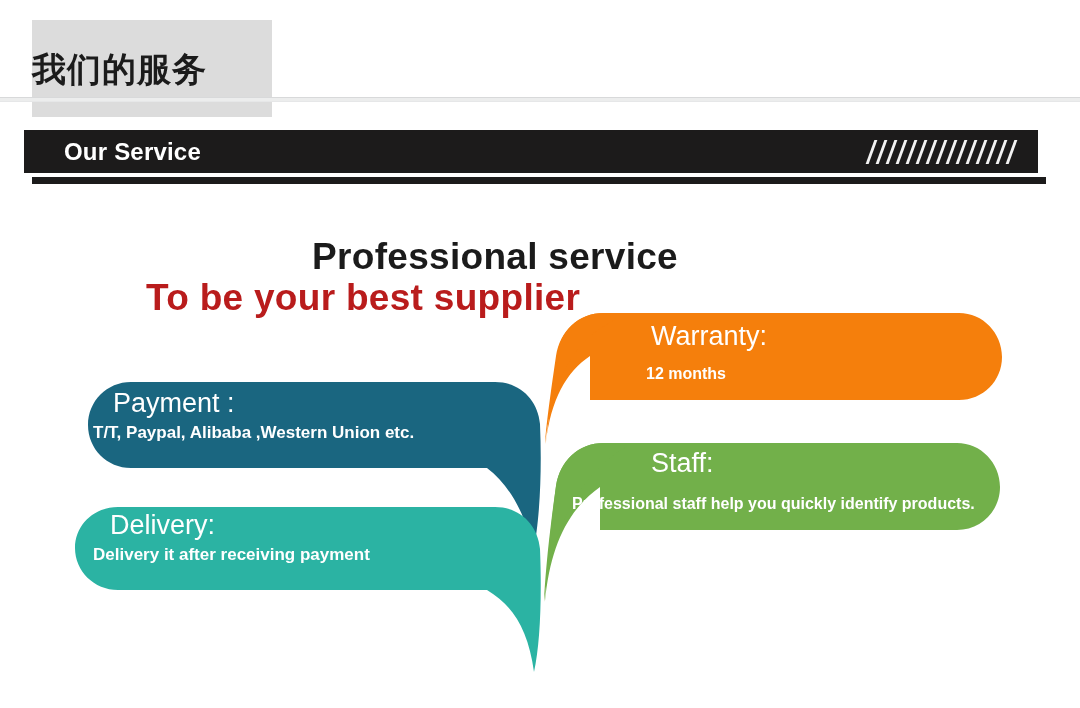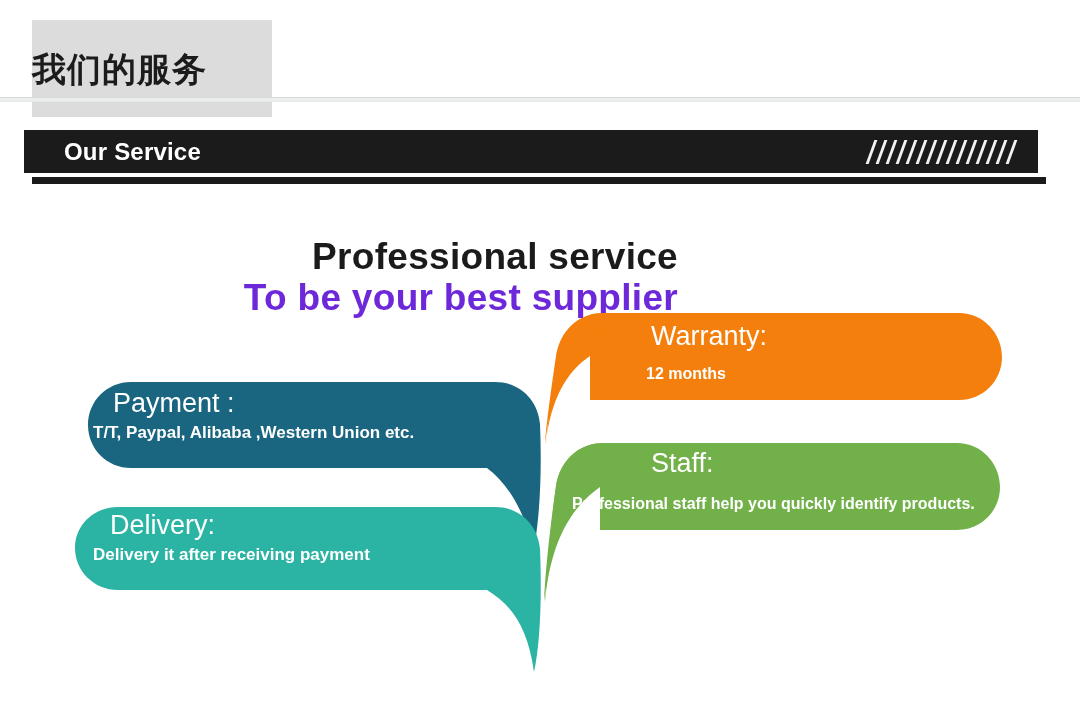--- a/index.html
+++ b/index.html
@@ -103,26 +103,25 @@
     font-weight: bold;
     color: #1b1b1b;
     letter-spacing: 0.3px;
     line-height: 1.12;
     white-space: nowrap;
     text-align: right;
   }
   #headline-line2 {
     font-size: 37px;
     font-weight: bold;
-    color: #6d28d9;
+    color: #b91c1c;
     letter-spacing: 0.3px;
     line-height: 1.12;
     white-space: nowrap;
     margin-left: 68px;
-    text-align: right;
   }
 
   
   #bubbles {
     position: absolute;
     left: 0;
     top: 0;
     width: 1080px;
     height: 708px;
   }

